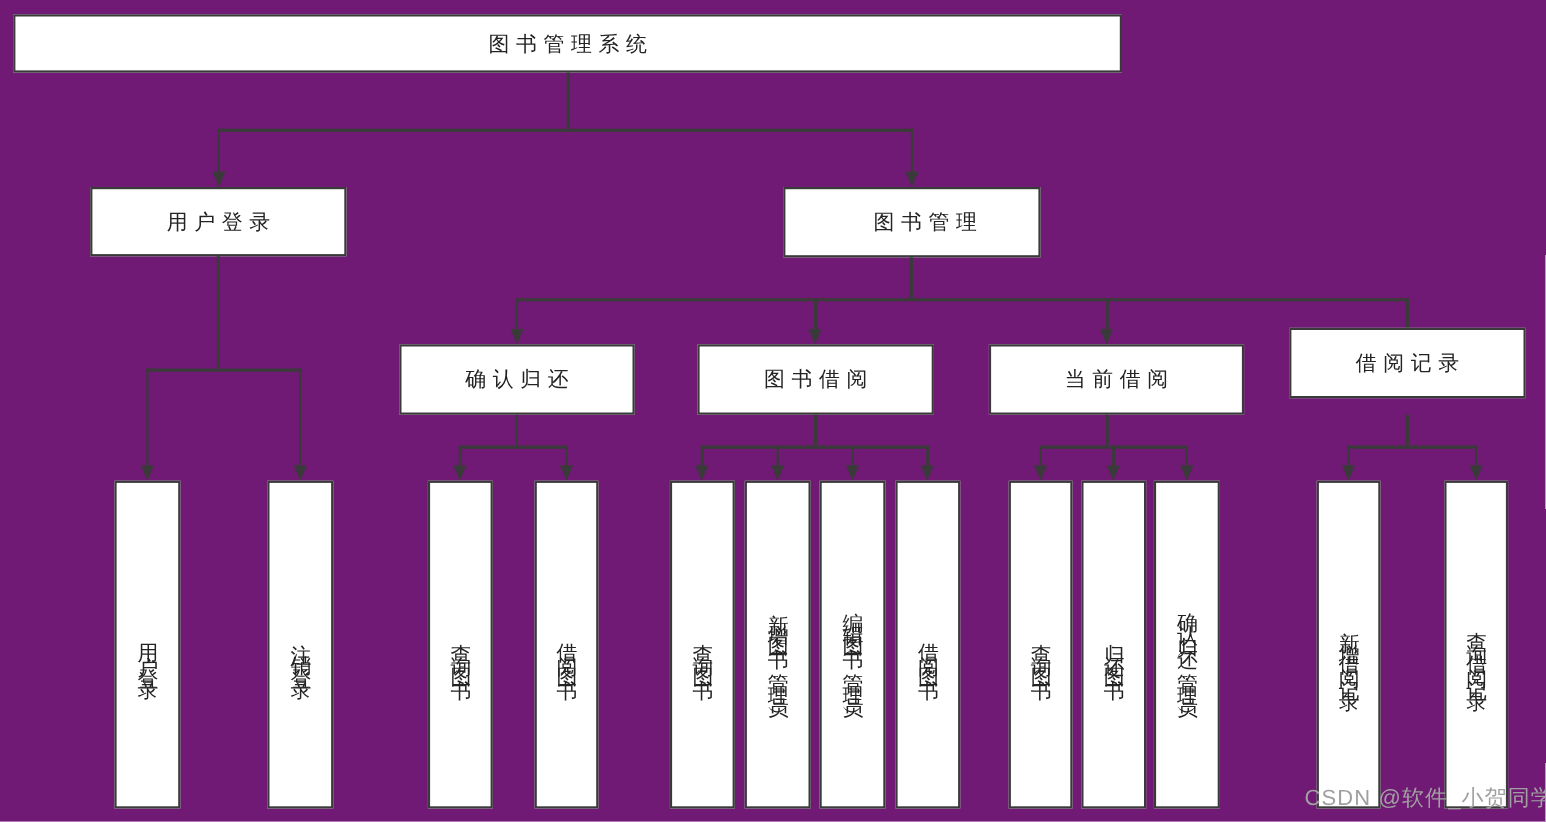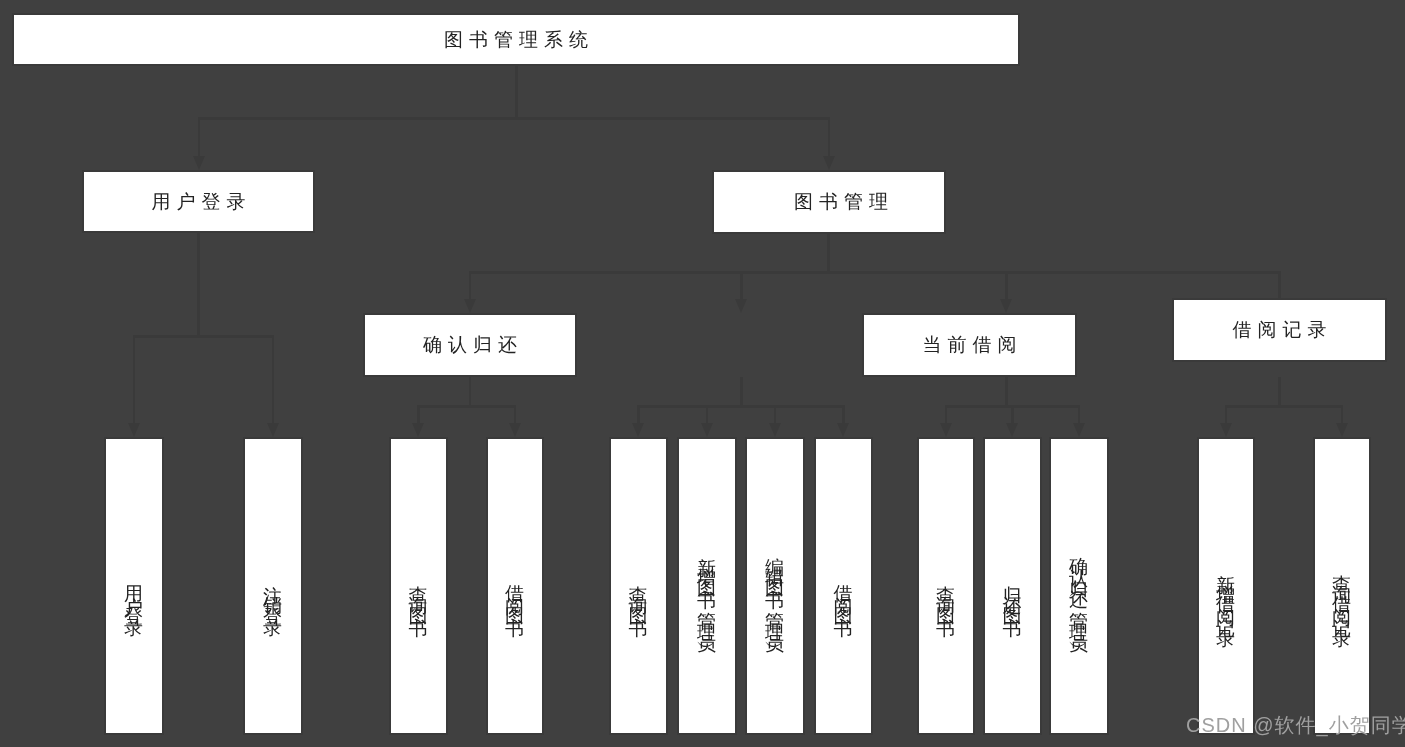--- a/index.html
+++ b/index.html
@@ -5,21 +5,21 @@
   :root{
     --line:#3a3a3a;
     --text:#232323;
     --wm:#a0a0a0;
   }
   html,body{margin:0;padding:0;background:#ffffff;}
   body{font-family:"Liberation Sans","DejaVu Sans",sans-serif;}
   #stage{
     position:relative;
     width:1405px;height:747px;
-    background:#404040;
+    background:#701a75;
     overflow:hidden;
   }
   .box{
     position:absolute;
     box-sizing:border-box;
     border:2.5px solid var(--line);
     background:#ffffff;
     display:flex;align-items:center;justify-content:center;
     color:var(--text);
     font-size:19px;
@@ -99,21 +99,24 @@
   <div class="vline" style="left:740.25px;top:271px;height:28px;"></div>
   <div class="arrow" style="left:735px;top:299px;"></div>
   <div class="vline" style="left:1005.25px;top:271px;height:28px;"></div>
   <div class="arrow" style="left:1000px;top:299px;"></div>
   <div class="vline" style="left:1278.25px;top:271px;height:28px;"></div>
   <div class="arrow" style="left:1273px;top:299px;"></div>
 
   <div class="box" style="left:363px;top:313px;width:214px;height:64px;">
     <span>确认归还</span>
   </div>
-  <div class="box" style="left:862px;top:313px;width:215px;height:64px;">
+  <div class="box" style="left:634px;top:313px;width:215px;height:64px;">
+    <span>图书借阅</span>
+  </div>
+  <div class="box" style="left:899px;top:313px;width:232px;height:64px;">
     <span>当前借阅</span>
   </div>
   <div class="box" style="left:1172px;top:298px;width:215px;height:64px;">
     <span>借阅记录</span>
   </div>
 
   <div class="vline" style="left:468.75px;top:377px;height:28px;"></div>
   <div class="hline" style="left:417.25px;top:405px;width:99px;"></div>
   <div class="vline" style="left:417.25px;top:405px;height:18px;"></div>
   <div class="arrow" style="left:412px;top:423px;"></div>

